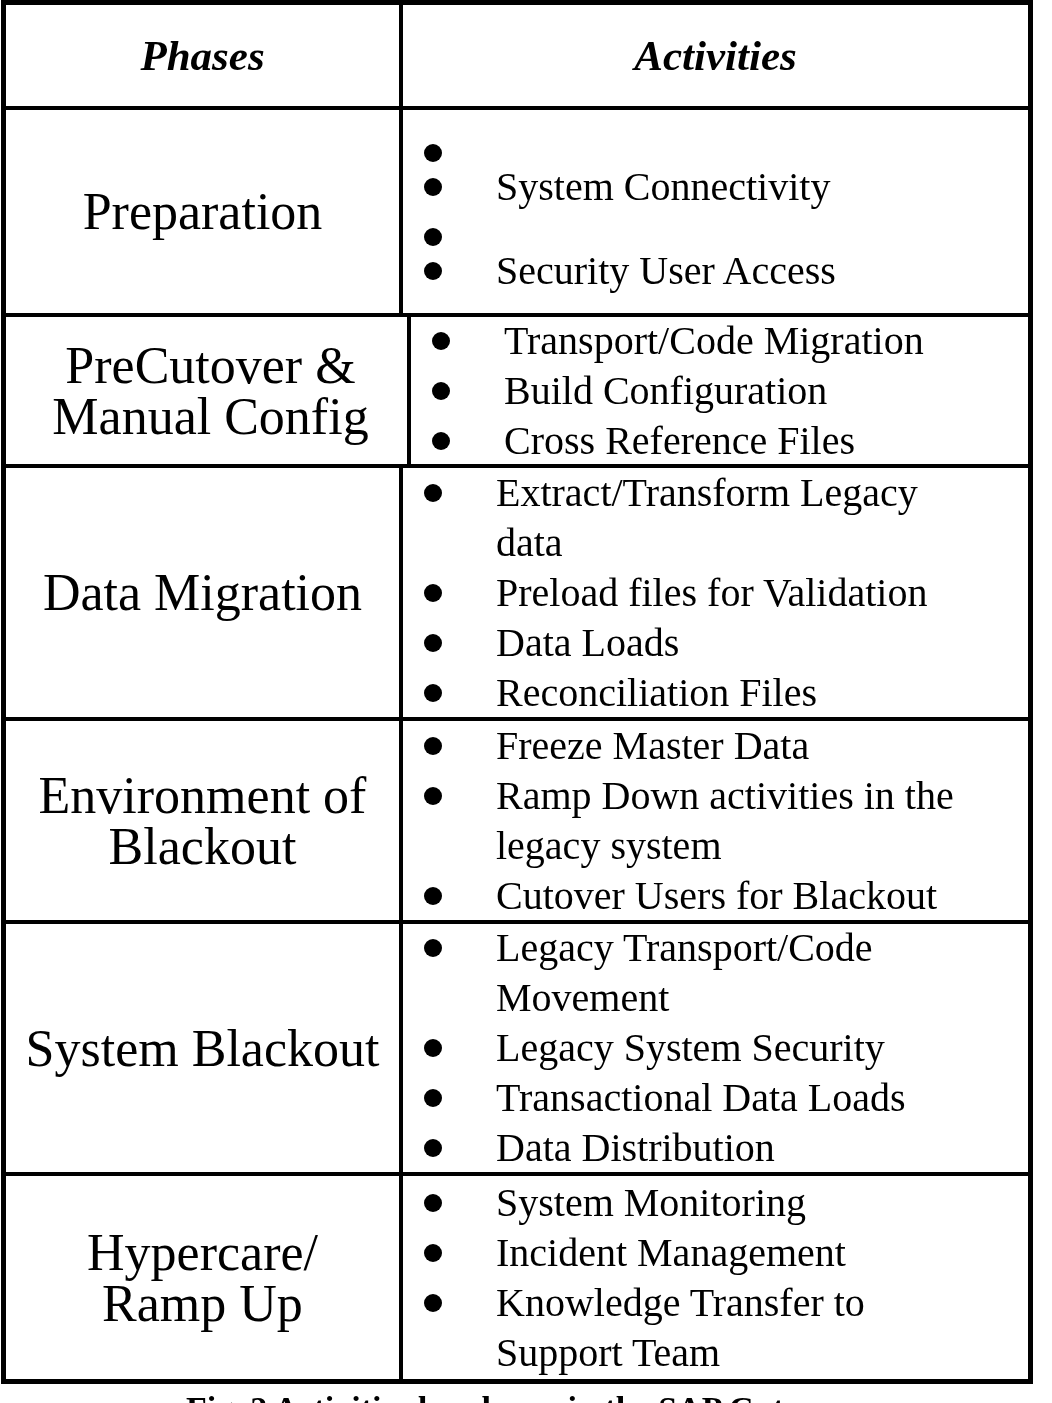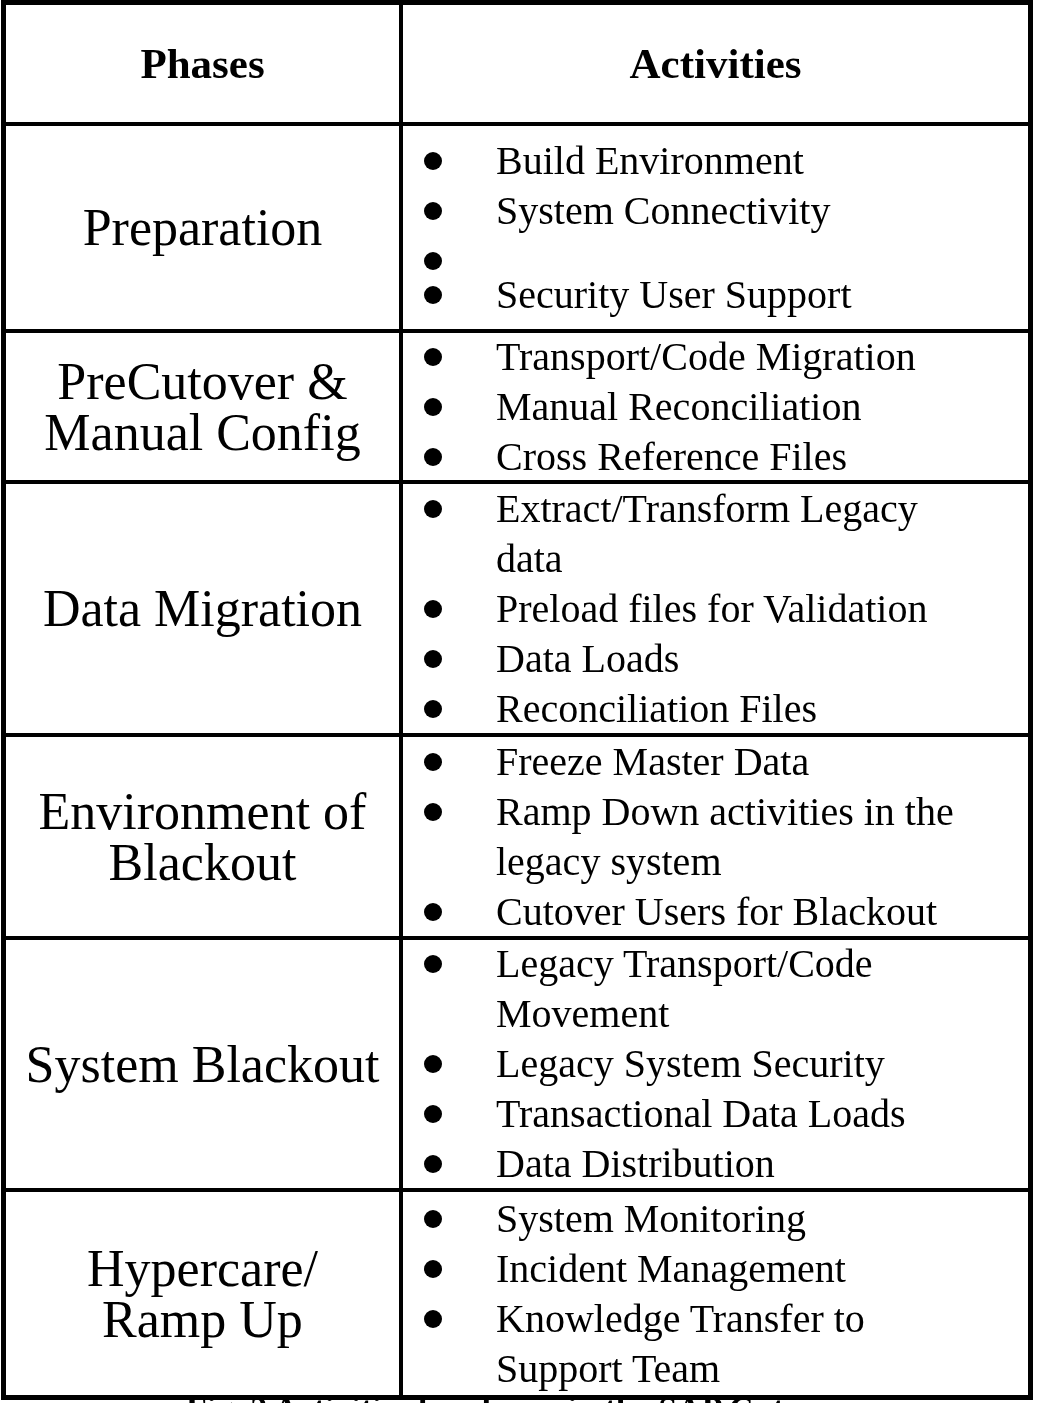--- a/index.html
+++ b/index.html
@@ -54,23 +54,23 @@
     font-weight: bold;
     font-size: 43px;
     line-height: 48px;
   }
   .hdr-activities {
     display: flex;
     align-items: center;
     justify-content: center;
     text-align: center;
   }
-  .h-header { height: 117px; }
+  .h-header { height: 101px; font-style: italic; }
   .h-r1 { height: 203px; }
-  .h-r2 { height: 147px; }
+  .h-r2 { height: 147px; padding-left: 8px; }
   .h-r3 { height: 249px; }
   .h-r4 { height: 199px; }
   .h-r5 { height: 248px; }
   .h-r6 { height: 203px; }
   .bullet-item {
     display: flex;
     align-items: flex-start;
     font-size: 40px;
     line-height: 50px;
   }
@@ -107,47 +107,46 @@
   <div class="trow first h-header">
     <div class="cell-phase cell-header">Phases</div>
     <div class="cell-activities cell-header hdr-activities">Activities</div>
   </div>
 
   <div class="trow h-r1">
     <div class="cell-phase">Preparation</div>
     <div class="cell-activities">
       <div class="bullet-item">
           <span class="bullet"></span>
-          <span class="item-text">Build Environment</span>
         </div>
       <div class="bullet-item">
           <span class="bullet"></span>
           <span class="item-text">System Connectivity</span>
         </div>
       <div class="bullet-item">
           <span class="bullet"></span>
         </div>
       <div class="bullet-item">
           <span class="bullet"></span>
-          <span class="item-text">Security User Support</span>
+          <span class="item-text">Security User Access</span>
         </div>
     </div>
   </div>
 
   <div class="trow h-r2">
     <div class="cell-phase">PreCutover &amp;
 Manual Config</div>
     <div class="cell-activities">
       <div class="bullet-item">
           <span class="bullet"></span>
           <span class="item-text">Transport/Code Migration</span>
         </div>
       <div class="bullet-item">
           <span class="bullet"></span>
-          <span class="item-text">Manual Reconciliation</span>
+          <span class="item-text">Build Configuration</span>
         </div>
       <div class="bullet-item">
           <span class="bullet"></span>
           <span class="item-text">Cross Reference Files</span>
         </div>
     </div>
   </div>
 
   <div class="trow h-r3">
     <div class="cell-phase">Data Migration</div>

